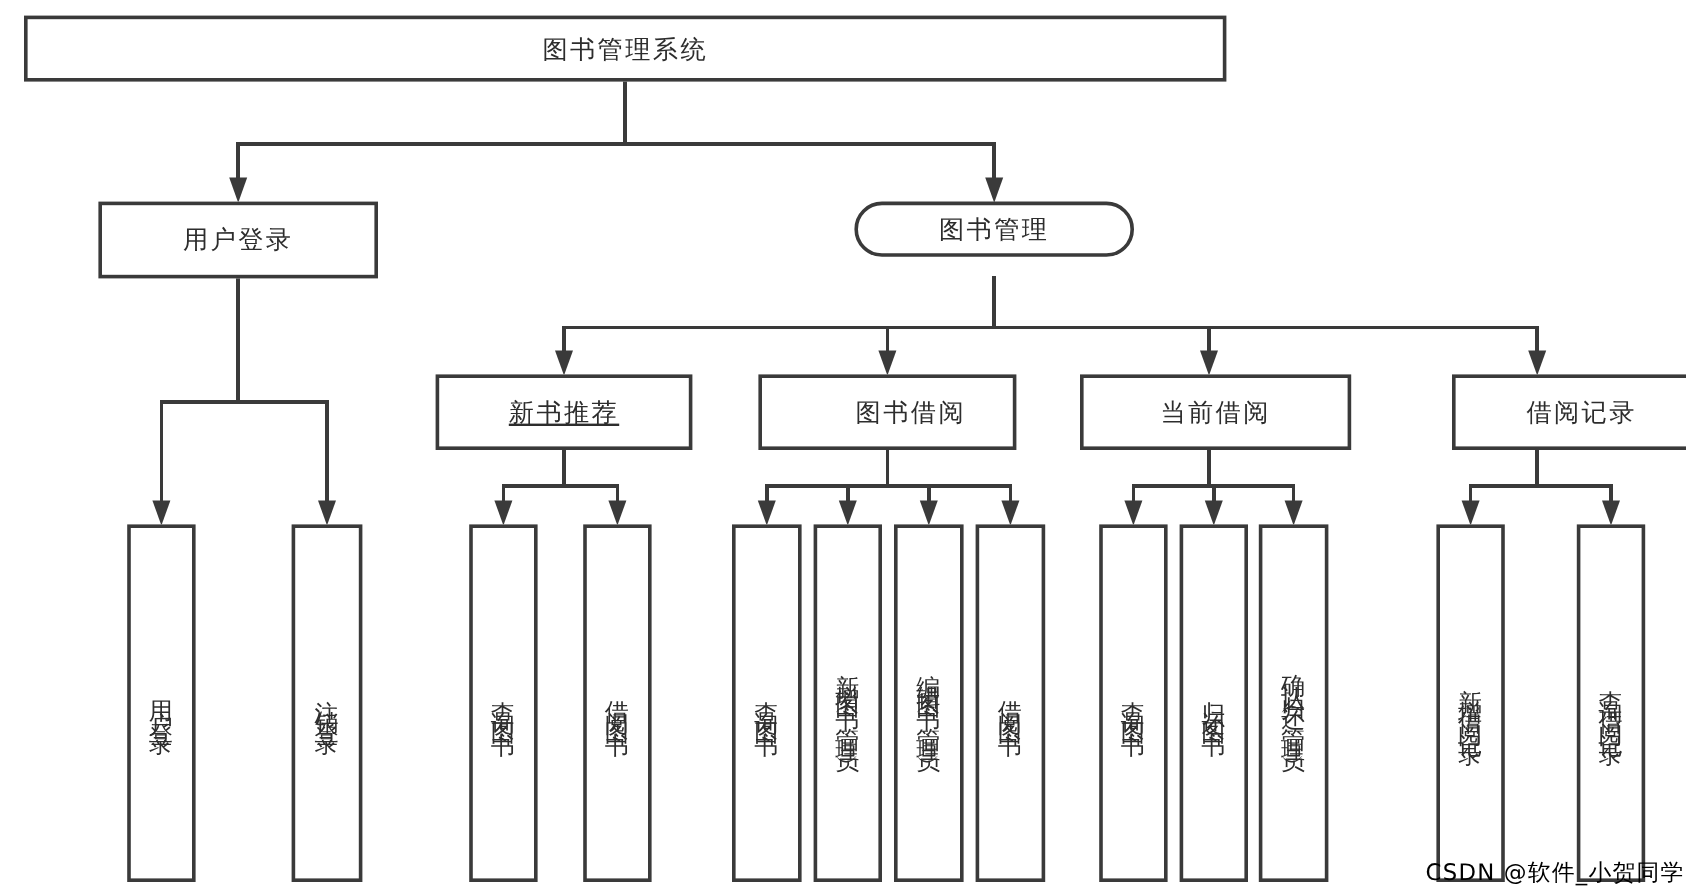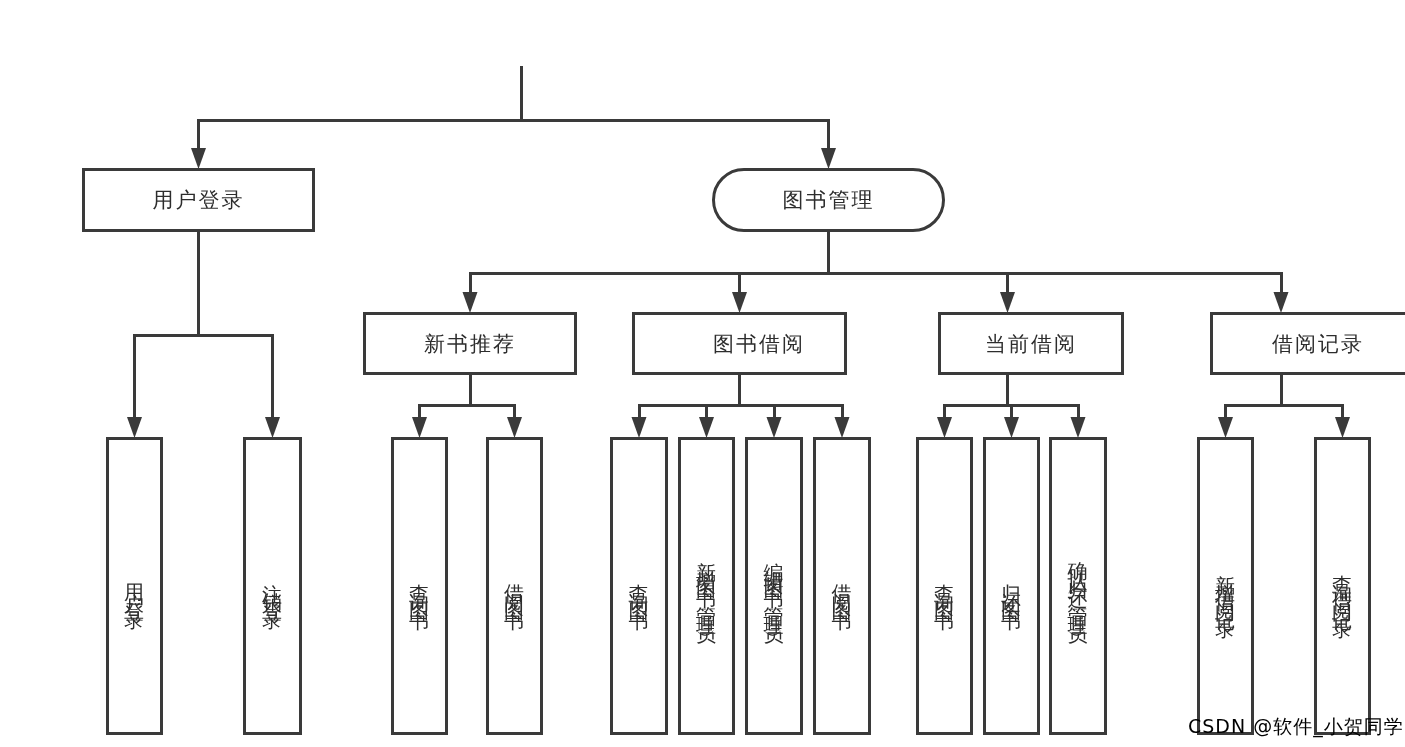--- a/index.html
+++ b/index.html
@@ -78,35 +78,38 @@
       <line x1="1078" y1="405" x2="1078" y2="420" stroke="#3a3a3a" stroke-width="3" shape-rendering="crispEdges"></line>
       <path d="M 1070.5 417 L 1085.5 417 L 1078 438 Z" fill="#3a3a3a"></path>
       <line x1="1281" y1="373" x2="1281" y2="405" stroke="#3a3a3a" stroke-width="3" shape-rendering="crispEdges"></line>
       <line x1="1224" y1="405" x2="1344" y2="405" stroke="#3a3a3a" stroke-width="3" shape-rendering="crispEdges"></line>
       <line x1="1225.5" y1="405" x2="1225.5" y2="420" stroke="#3a3a3a" stroke-width="3" shape-rendering="crispEdges"></line>
       <path d="M 1218 417 L 1233 417 L 1225.5 438 Z" fill="#3a3a3a"></path>
       <line x1="1342.5" y1="405" x2="1342.5" y2="420" stroke="#3a3a3a" stroke-width="3" shape-rendering="crispEdges"></line>
       <path d="M 1335 417 L 1350 417 L 1342.5 438 Z" fill="#3a3a3a"></path>
     </svg>
 
+  <div class="node h" style="left:20px;top:13px;width:1002px;height:55px;">
+    <span class="label">图书管理系统</span>
+  </div>
 
   <div class="node h" style="left:82px;top:168px;width:233px;height:64px;">
     <span class="label">用户登录</span>
   </div>
-  <div class="node h" style="left:712px;top:168px;width:233px;height:64px;border-radius:32px;">
+  <div class="node h" style="left:712px;top:168px;width:233px;height:46px;border-radius:32px;">
     <span class="label">图书管理</span>
   </div>
 
-  <div class="node h" style="left:363px;top:312px;width:214px;height:63px;">
+  <div class="node h" style="left:363px;top:312px;width:214px;height:63px;text-decoration:underline;">
     <span class="label">新书推荐</span>
   </div>
   <div class="node h" style="left:632px;top:312px;width:215px;height:63px;padding-left:39px;">
     <span class="label">图书借阅</span>
   </div>
-  <div class="node h" style="left:900px;top:312px;width:186px;height:63px;margin-left:38px;">
+  <div class="node h" style="left:900px;top:312px;width:226px;height:63px;">
     <span class="label">当前借阅</span>
   </div>
   <div class="node h" style="left:1210px;top:312px;width:216px;height:63px;">
     <span class="label">借阅记录</span>
   </div>
 
   <div class="node v" style="left:106px;top:437px;width:57px;height:298px;">
     <span class="label">用户登录</span>
   </div>
   <div class="node v" style="left:243px;top:437px;width:59px;height:298px;">

